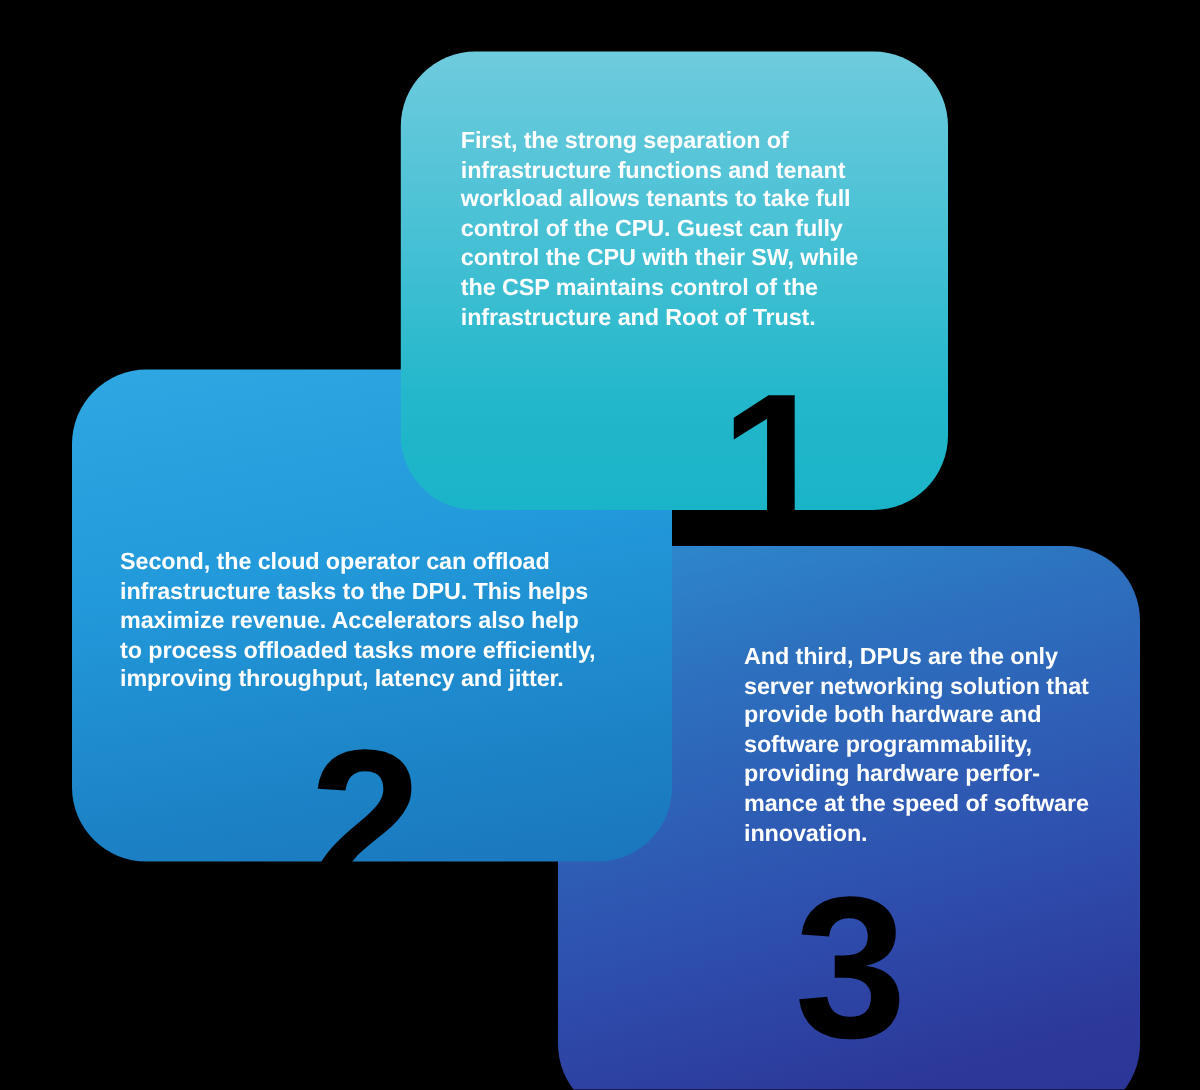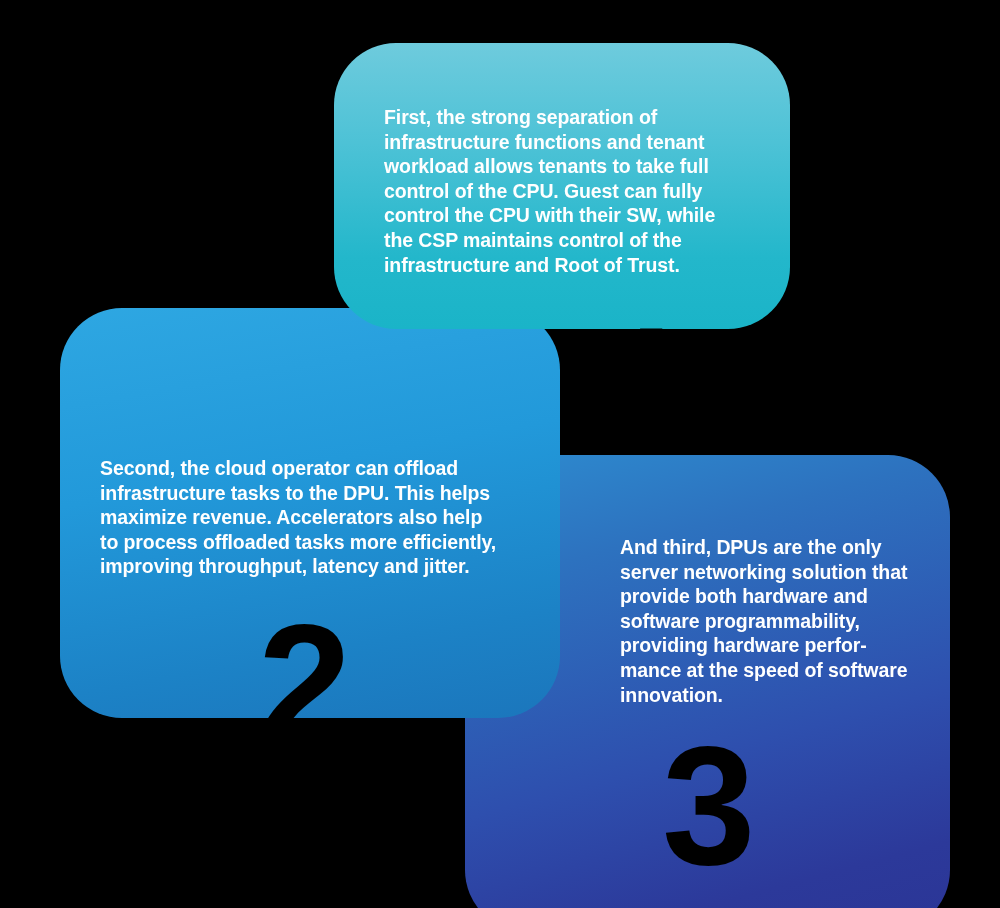--- a/index.html
+++ b/index.html
@@ -37,21 +37,21 @@
     font-family: "Liberation Sans", sans-serif;
     letter-spacing: -0.1px;
     white-space: pre-line;
   }
 
   
   #card-1 {
     left: 334px;
     top: 43px;
     width: 456px;
-    height: 286px;
+    height: 382px;
     background: linear-gradient(180deg, #6ECBDD 0%, #4DC2D6 35%, #23B7CB 75%, #1AB4C8 100%);
     z-index: 3;
   }
   #card-1-text {
     left: 50px;
     top: 62px;
     width: 332px;
     font-size: 19.5px;
     line-height: 24.6px;
   }

